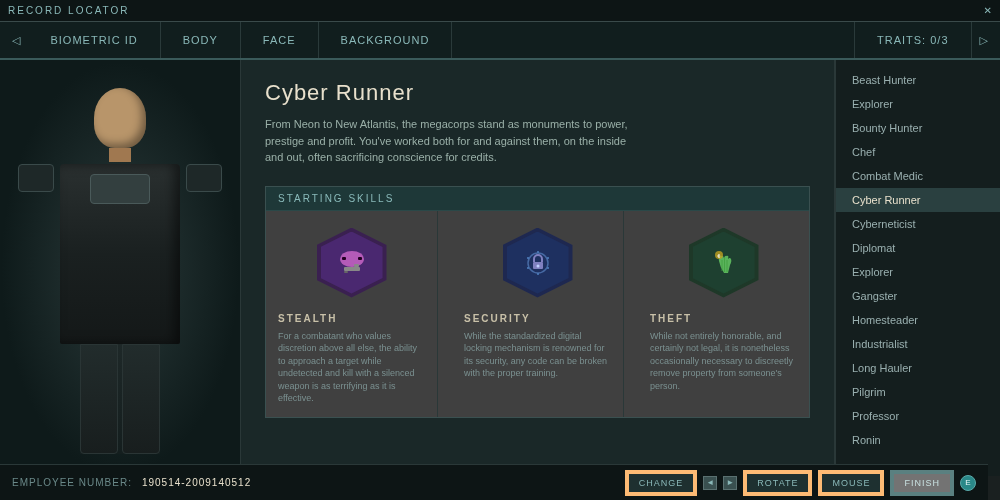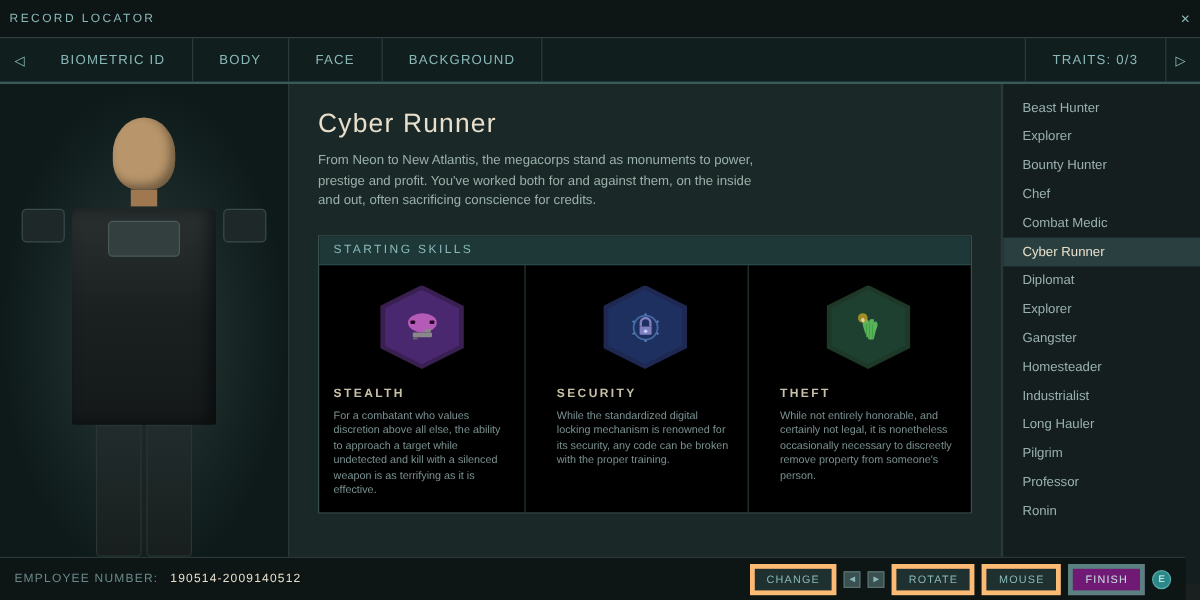--- a/index.html
+++ b/index.html
@@ -8,21 +8,21 @@
       height: 500px;
       background: #1a2020;
       font-family: 'Segoe UI', Arial, sans-serif;
       overflow: hidden;
       position: relative;
     }
 
     
     .top-bar {
       background: #0d1515;
-      height: 32px;
+      height: 22px;
       display: flex;
       align-items: center;
       justify-content: space-between;
       padding: 0 8px;
       border-bottom: 1px solid #3a4a4a;
     }
     .top-bar-title {
       color: #8ab8b8;
       font-size: 10px;
       letter-spacing: 2px;
@@ -177,21 +177,21 @@
     }
     .background-desc {
       font-size: 11px;
       color: #9ab0a8;
       line-height: 1.5;
       max-width: 380px;
       margin-bottom: 20px;
     }
     .skills-section {
       border: 1px solid #3a5050;
-      background: #000000;
+      background: #404040;
     }
     .skills-header {
       background: #1e3838;
       padding: 6px 12px;
       font-size: 10px;
       color: #8ababa;
       letter-spacing: 2px;
       text-transform: uppercase;
       border-bottom: 1px solid #2a4848;
     }
@@ -323,21 +323,21 @@
       font-size: 9px;
       letter-spacing: 1px;
       text-transform: uppercase;
       padding: 4px 10px;
       cursor: pointer;
       display: flex;
       align-items: center;
       gap: 4px;
     }
     .action-btn.primary {
-      background: #701a75;
+      background: #737373;
       border-color: #5a8080;
       color: #c8e0e0;
     }
     .btn-arrow {
       width: 14px;
       height: 14px;
       background: #3a5050;
       border: 1px solid #5a7070;
       display: flex;
       align-items: center;
@@ -479,20 +479,21 @@
     </div>
   </div>
 
   <div class="bg-list">
     <div class="bg-list-item">Beast Hunter</div>
     <div class="bg-list-item">Explorer</div>
     <div class="bg-list-item">Bounty Hunter</div>
     <div class="bg-list-item">Chef</div>
     <div class="bg-list-item">Combat Medic</div>
     <div class="bg-list-item active">Cyber Runner</div>
+    <div class="bg-list-item">Cyberneticist</div>
     <div class="bg-list-item">Diplomat</div>
     <div class="bg-list-item">Explorer</div>
     <div class="bg-list-item">Gangster</div>
     <div class="bg-list-item">Homesteader</div>
     <div class="bg-list-item">Industrialist</div>
     <div class="bg-list-item">Long Hauler</div>
     <div class="bg-list-item">Pilgrim</div>
     <div class="bg-list-item">Professor</div>
     <div class="bg-list-item">Ronin</div>
   </div>

